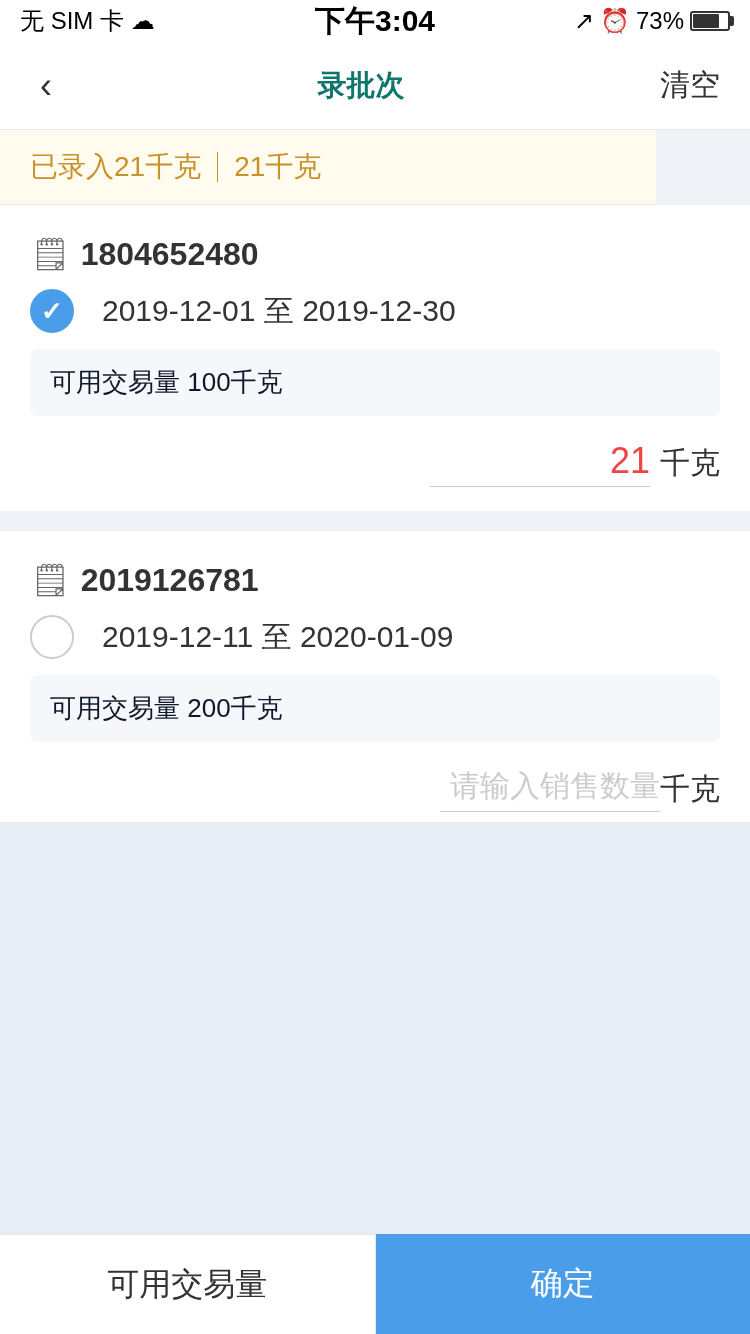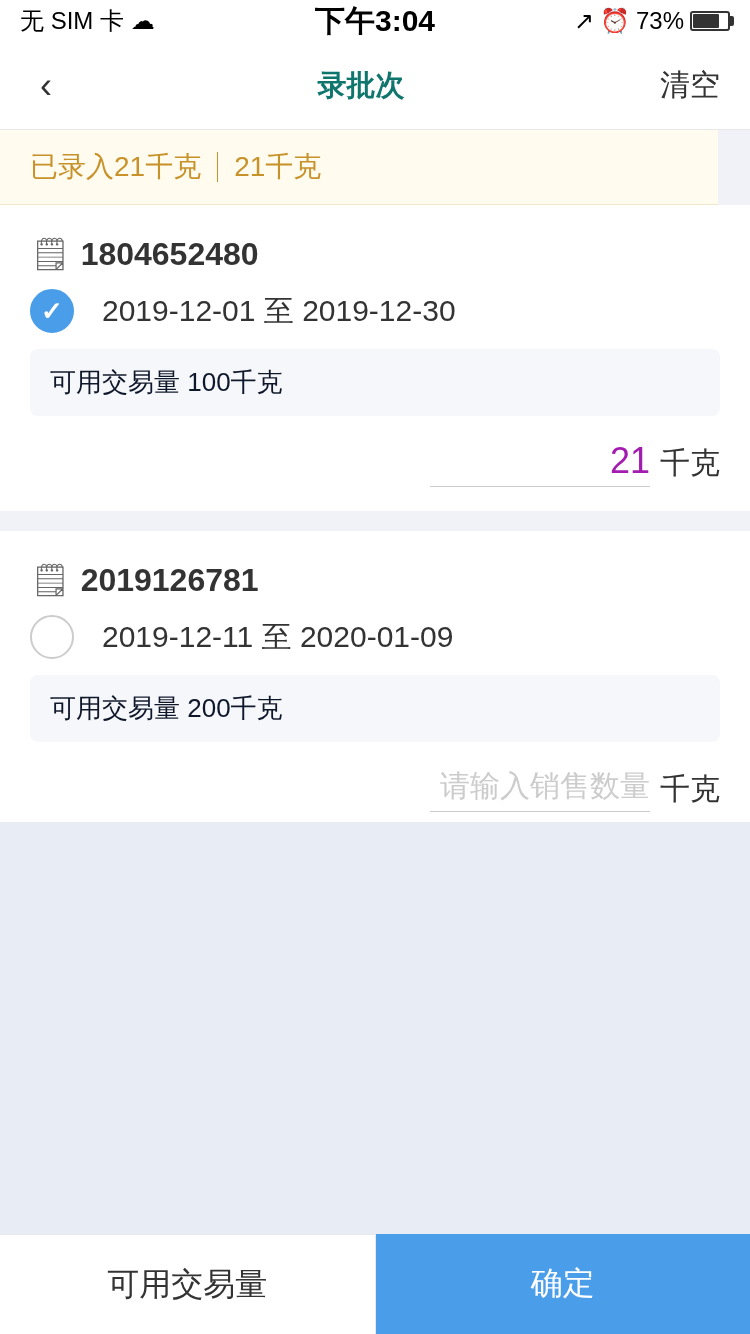--- a/index.html
+++ b/index.html
@@ -94,21 +94,21 @@
       color: #0f766e;
     }
     .nav-action {
       font-size: 30px;
       color: #333;
       cursor: pointer;
     }
 
     
     .info-banner {
-      width: 718px;
+      width: 656px;
       background: #fffbee;
       padding: 18px 30px;
       display: flex;
       align-items: center;
       gap: 16px;
       border-bottom: 1px solid #f0e8c8;
     }
     .info-item {
       font-size: 28px;
       color: #c8922a;
@@ -188,21 +188,21 @@
     .quantity-row {
       display: flex;
       align-items: center;
       justify-content: flex-end;
       padding: 24px 30px;
       background: #fff;
       gap: 10px;
     }
     .quantity-input {
       font-size: 36px;
-      color: #a21caf;
+      color: #ef4444;
       font-weight: 500;
       text-align: right;
       border: none;
       outline: none;
       background: transparent;
       min-width: 80px;
     }
     .quantity-unit {
       font-size: 30px;
       color: #333;
@@ -226,21 +226,20 @@
       background: #fff;
       padding: 30px 30px 0 30px;
     }
 
     .quantity-row2 {
       display: flex;
       align-items: center;
       justify-content: flex-end;
       padding: 24px 30px 10px 28px;
       background: #fff;
-      gap: 10px;
     }
     .quantity-placeholder {
       font-size: 30px;
       color: #ccc;
     }
 
     
     .empty-area {
       flex: 1;
       background: #e8ecf5;

